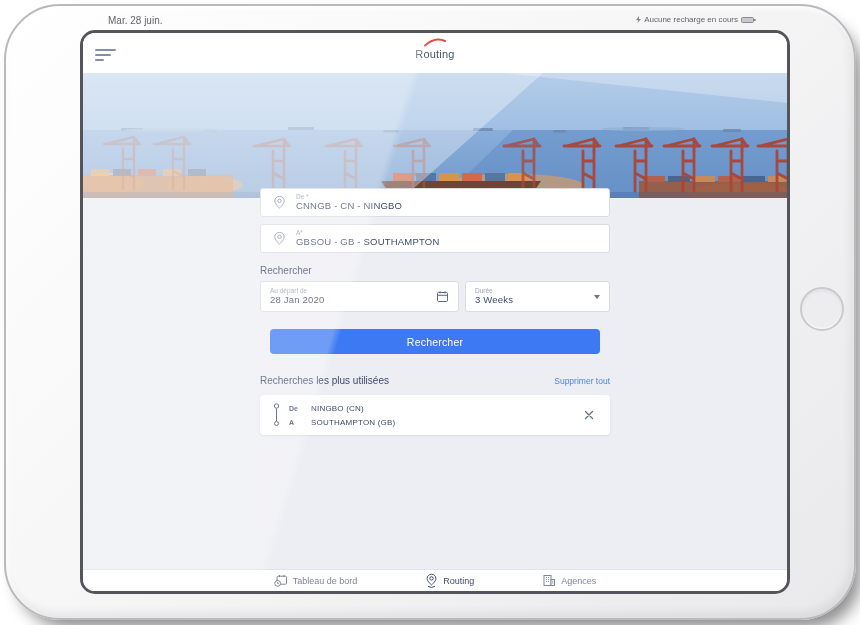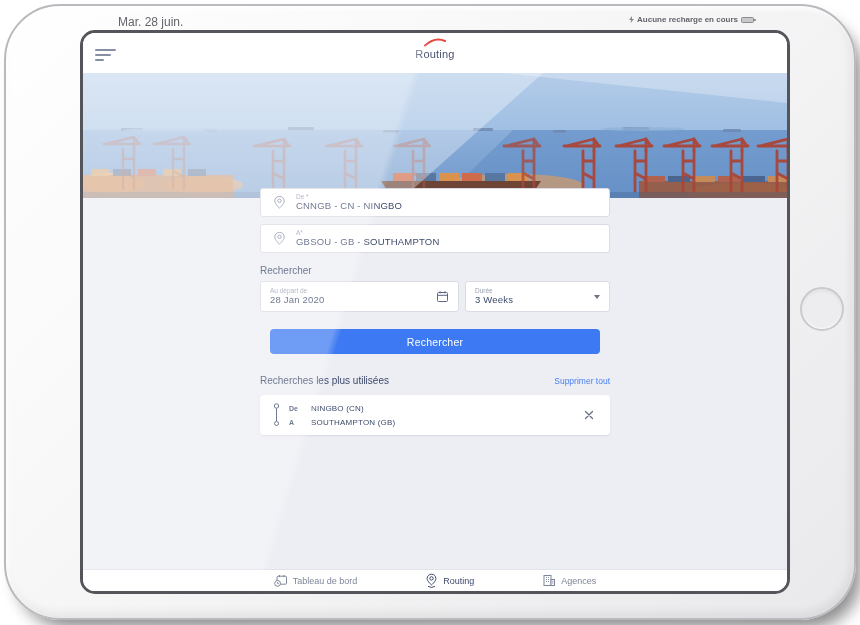--- a/index.html
+++ b/index.html
@@ -10,25 +10,25 @@
   .tablet {
     position:absolute; left:4px; top:4px; width:852px; height:616px;
     border-radius:56px;
     background:linear-gradient(135deg,#ffffff 0%,#f6f6f7 45%,#e9e9eb 100%);
     border:2px solid #b9b9be;
     box-shadow: inset 2px 3px 5px rgba(255,255,255,.9),
                 inset -3px -5px 10px rgba(0,0,0,.07),
                 9px 12px 16px -4px rgba(0,0,0,.45);
   }
   .status-left {
-    position:absolute; top:9px; left:96px; font-size:12px; color:#63636a; white-space:nowrap;padding-left:16px;
+    position:absolute; top:9px; left:86px; font-size:10px; color:#63636a; white-space:nowrap;padding-left:16px;
   }
   .status-right {
     position:absolute; top:9px; right:100px; font-size:8px; color:#63636a;
-    display:flex; align-items:center; gap:3px; white-space:nowrap;font-weight:bold;
+    display:flex; align-items:center; gap:3px; white-space:nowrap;
   }
   .battery { width:13px; height:6px; border:1px solid #8a8a8f; border-radius:1.5px; position:relative; background:#c9c9cd; }
   .battery:after { content:""; position:absolute; right:-3px; top:1px; width:2px; height:2.5px; background:#8a8a8f; border-radius:0 1px 1px 0; }
 
   .home-button {
     position:absolute; left:794px; top:281px; width:44px; height:44px; border-radius:50%;
     background:#ededef; border:2px solid #c9c9ce;
     box-shadow: inset 0 2px 3px rgba(0,0,0,.05), inset 0 -1px 2px rgba(255,255,255,.8);
   }
 

